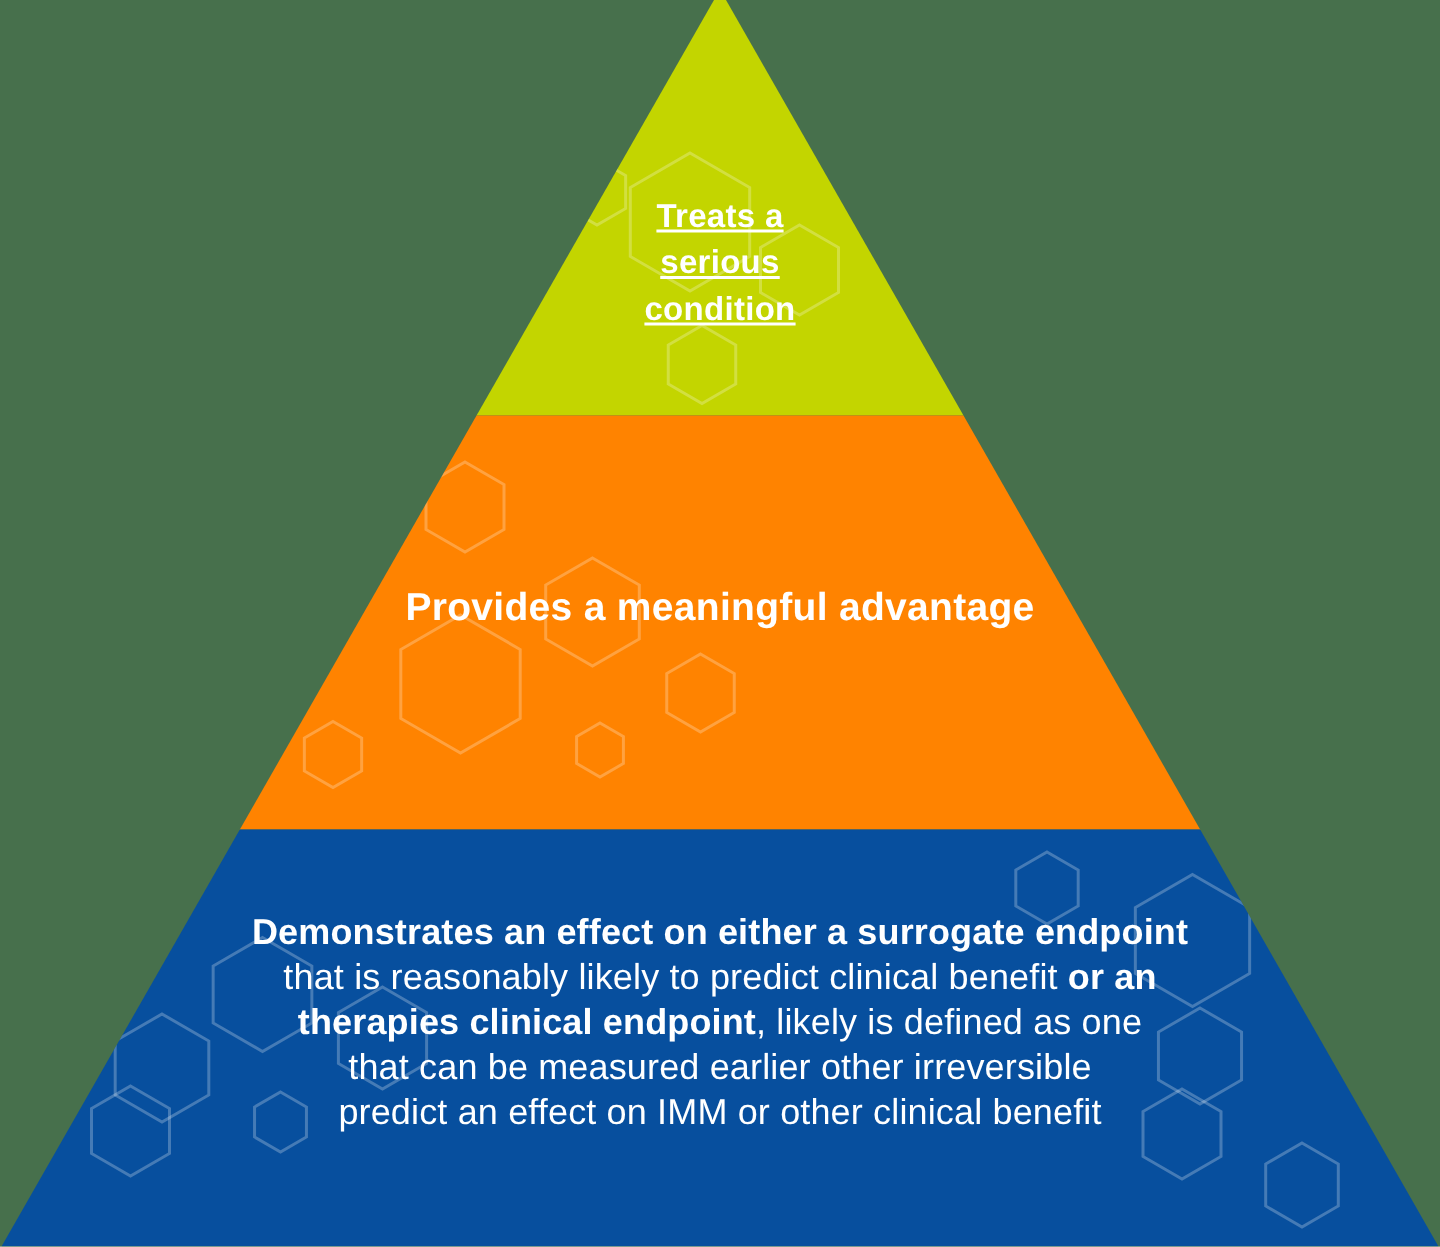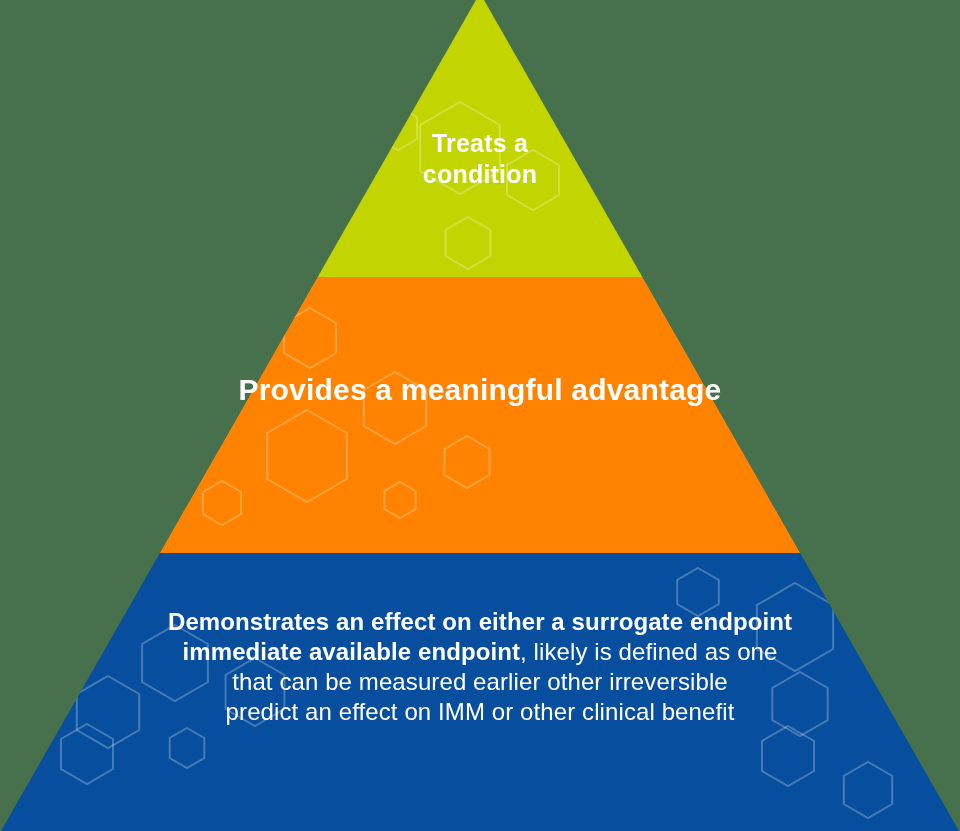--- a/index.html
+++ b/index.html
@@ -22,28 +22,29 @@
   .tier-text {
     position: absolute;
     left: 0;
     width: 100%;
     text-align: center;
     color: #ffffff;
     pointer-events: none;
   }
   .tier-text.top {
     top: 128px;
-    font-size: 25px;
+    font-size: 22px;
     line-height: 31px;
     font-weight: 600;
     letter-spacing: 0.2px;
+    text-decoration: underline;
   }
   .tier-text.middle {
-    top: 372px;
-    font-size: 30px;
+    top: 386px;
+    font-size: 26px;
     line-height: 36px;
     font-weight: 600;
     letter-spacing: 0.2px;
   }
   .tier-text.bottom {
     top: 607px;
     font-size: 24px;
     line-height: 30px;
     font-weight: 400;
     letter-spacing: 0.1px;
@@ -89,27 +90,29 @@
           <polygon points="795.0,583.0 833.1,605.0 833.1,649.0 795.0,671.0 756.9,649.0 756.9,605.0"></polygon>
           <polygon points="800.0,672.0 827.7,688.0 827.7,720.0 800.0,736.0 772.3,720.0 772.3,688.0"></polygon>
           <polygon points="788.0,726.0 814.0,741.0 814.0,771.0 788.0,786.0 762.0,771.0 762.0,741.0"></polygon>
           <polygon points="868.0,762.0 892.2,776.0 892.2,804.0 868.0,818.0 843.8,804.0 843.8,776.0"></polygon>
         </g>
     </g>
   </svg>
 
   <div class="tier-text top">
     <div class="line">Treats a</div>
+    <div class="line">serious</div>
     <div class="line">condition</div>
   </div>
 
   <div class="tier-text middle">
     <div class="line">Provides a meaningful advantage</div>
   </div>
 
   <div class="tier-text bottom">
     <div class="line"><span class="b">Demonstrates an effect on either a surrogate endpoint</span></div>
-    <div class="line"><span class="b">immediate available endpoint</span><span>, likely is defined as one</span></div>
+    <div class="line"><span>that is reasonably likely to predict clinical benefit </span><span class="b">or an</span></div>
+    <div class="line"><span class="b">therapies clinical endpoint</span><span>, likely is defined as one</span></div>
     <div class="line"><span>that can be measured earlier other irreversible</span></div>
     <div class="line"><span>predict an effect on IMM or other clinical benefit</span></div>
   </div>
 
 </div>
 
 </body></html>

